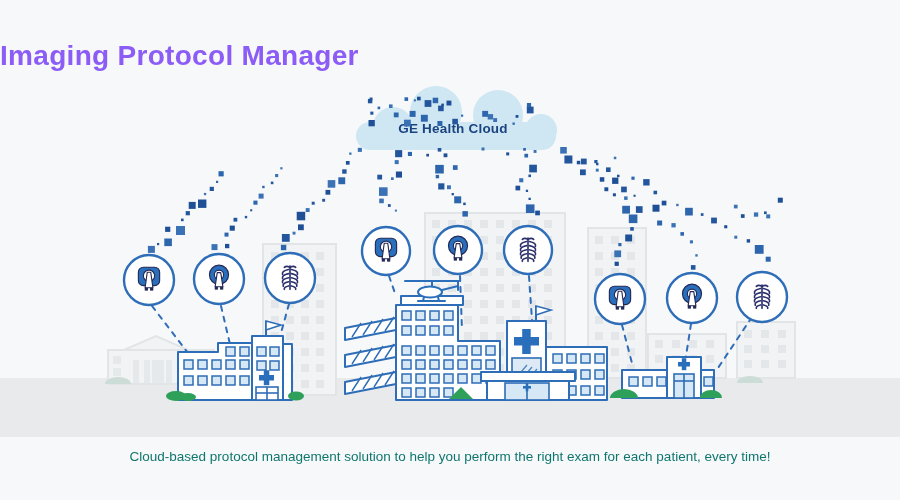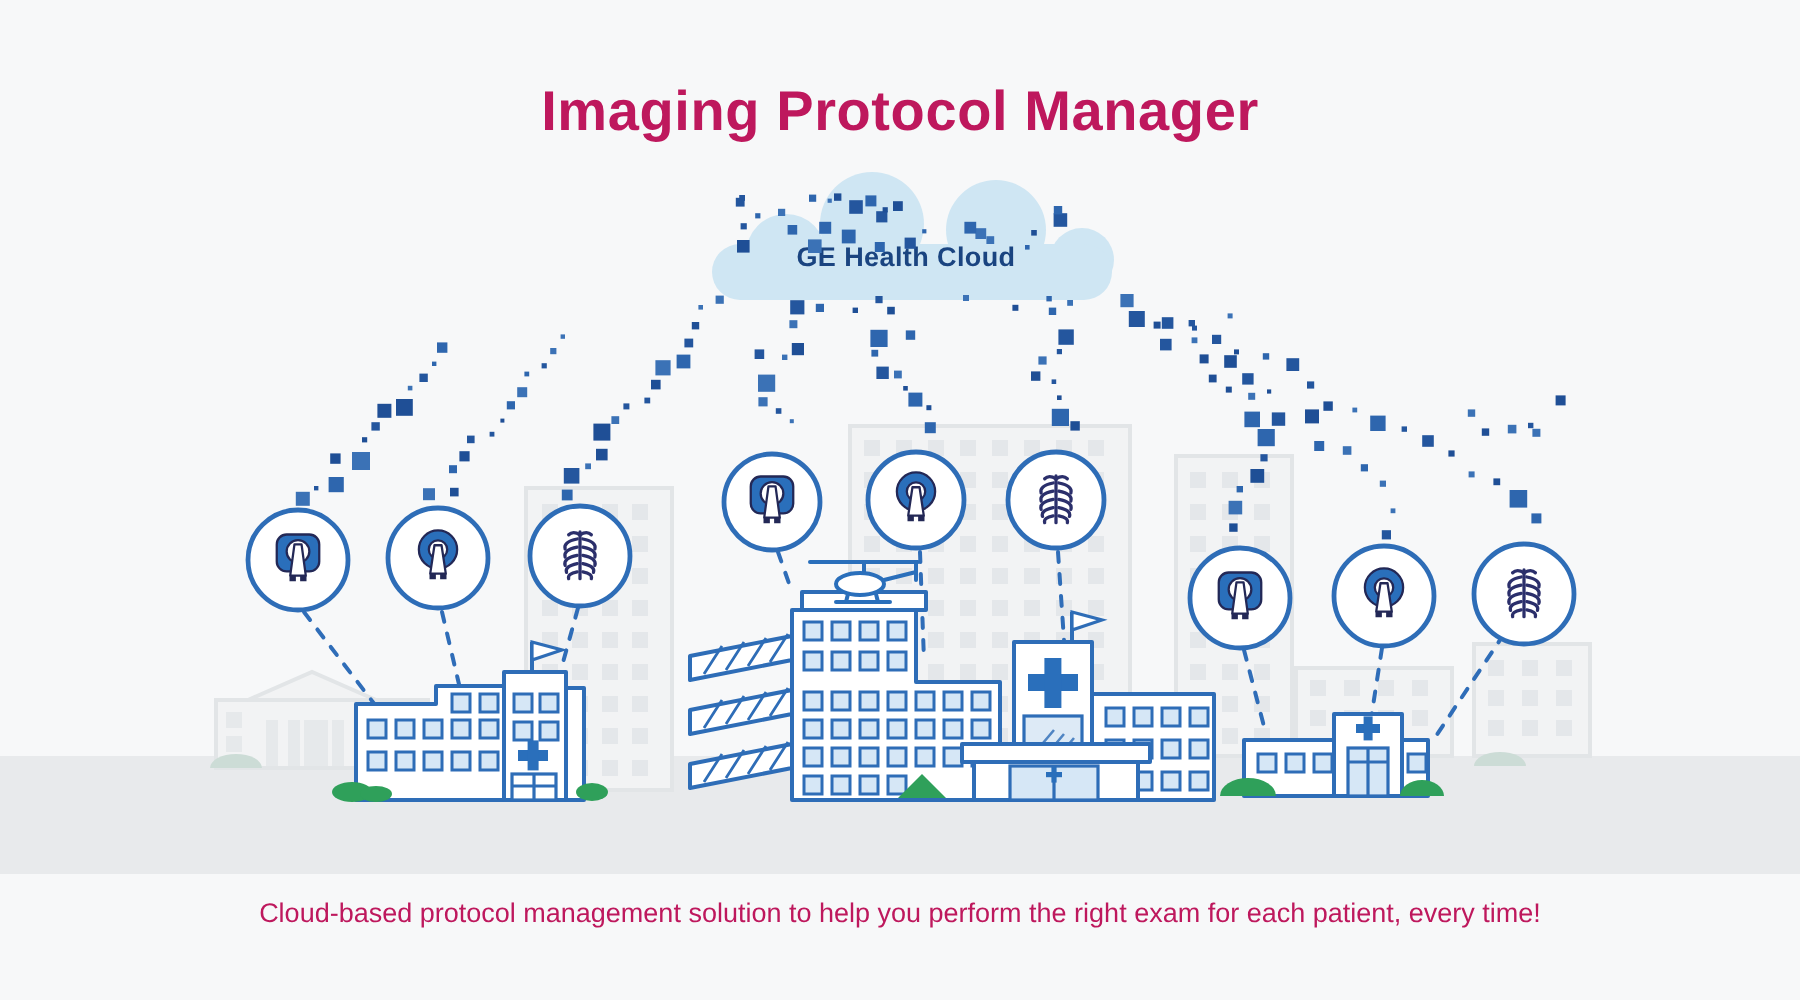--- a/index.html
+++ b/index.html
@@ -1,20 +1,20 @@
 <!DOCTYPE html>
 <html><head>
 <meta charset="utf-8">
 <style>
   html,body{margin:0;padding:0;background:#f7f8f9;font-family:"Liberation Sans",sans-serif;}
   .stage{position:relative;width:900px;height:500px;overflow:hidden;background:#f7f8f9;}
-  .title{position:absolute;top:40px;left:0;width:100%;text-align:center;
-         font-size:28px;font-weight:700;color:#be185d;letter-spacing:.3px;}
+  .title{position:absolute;top:40px;left:0;width:100%;text-align:left;
+         font-size:28px;font-weight:700;color:#8b5cf6;letter-spacing:.3px;}
   .caption{position:absolute;top:449px;left:0;width:100%;text-align:center;
-           font-size:13.5px;color:#be185d;}
+           font-size:13.5px;color:#0f766e;}
   svg.illus{position:absolute;left:0;top:0;}
   .cloudlbl{font-family:"Liberation Sans",sans-serif;font-size:13.5px;font-weight:700;
             fill:#1a4480;letter-spacing:.2px;}
   .devc{fill:#ffffff;stroke:#2e6db7;stroke-width:2.4;}
   .bld{fill:#ffffff;stroke:#2e6db7;stroke-width:2;stroke-linejoin:round;}
   .bldthin{fill:#ffffff;stroke:#2e6db7;stroke-width:1.6;}
   .blue{fill:#2a6fbb;}
   .green{fill:#2fa05a;}
   .bgb{fill:#f2f3f4;stroke:#e2e5e7;stroke-width:2;}
   .bgd{fill:#e6e9eb;}

